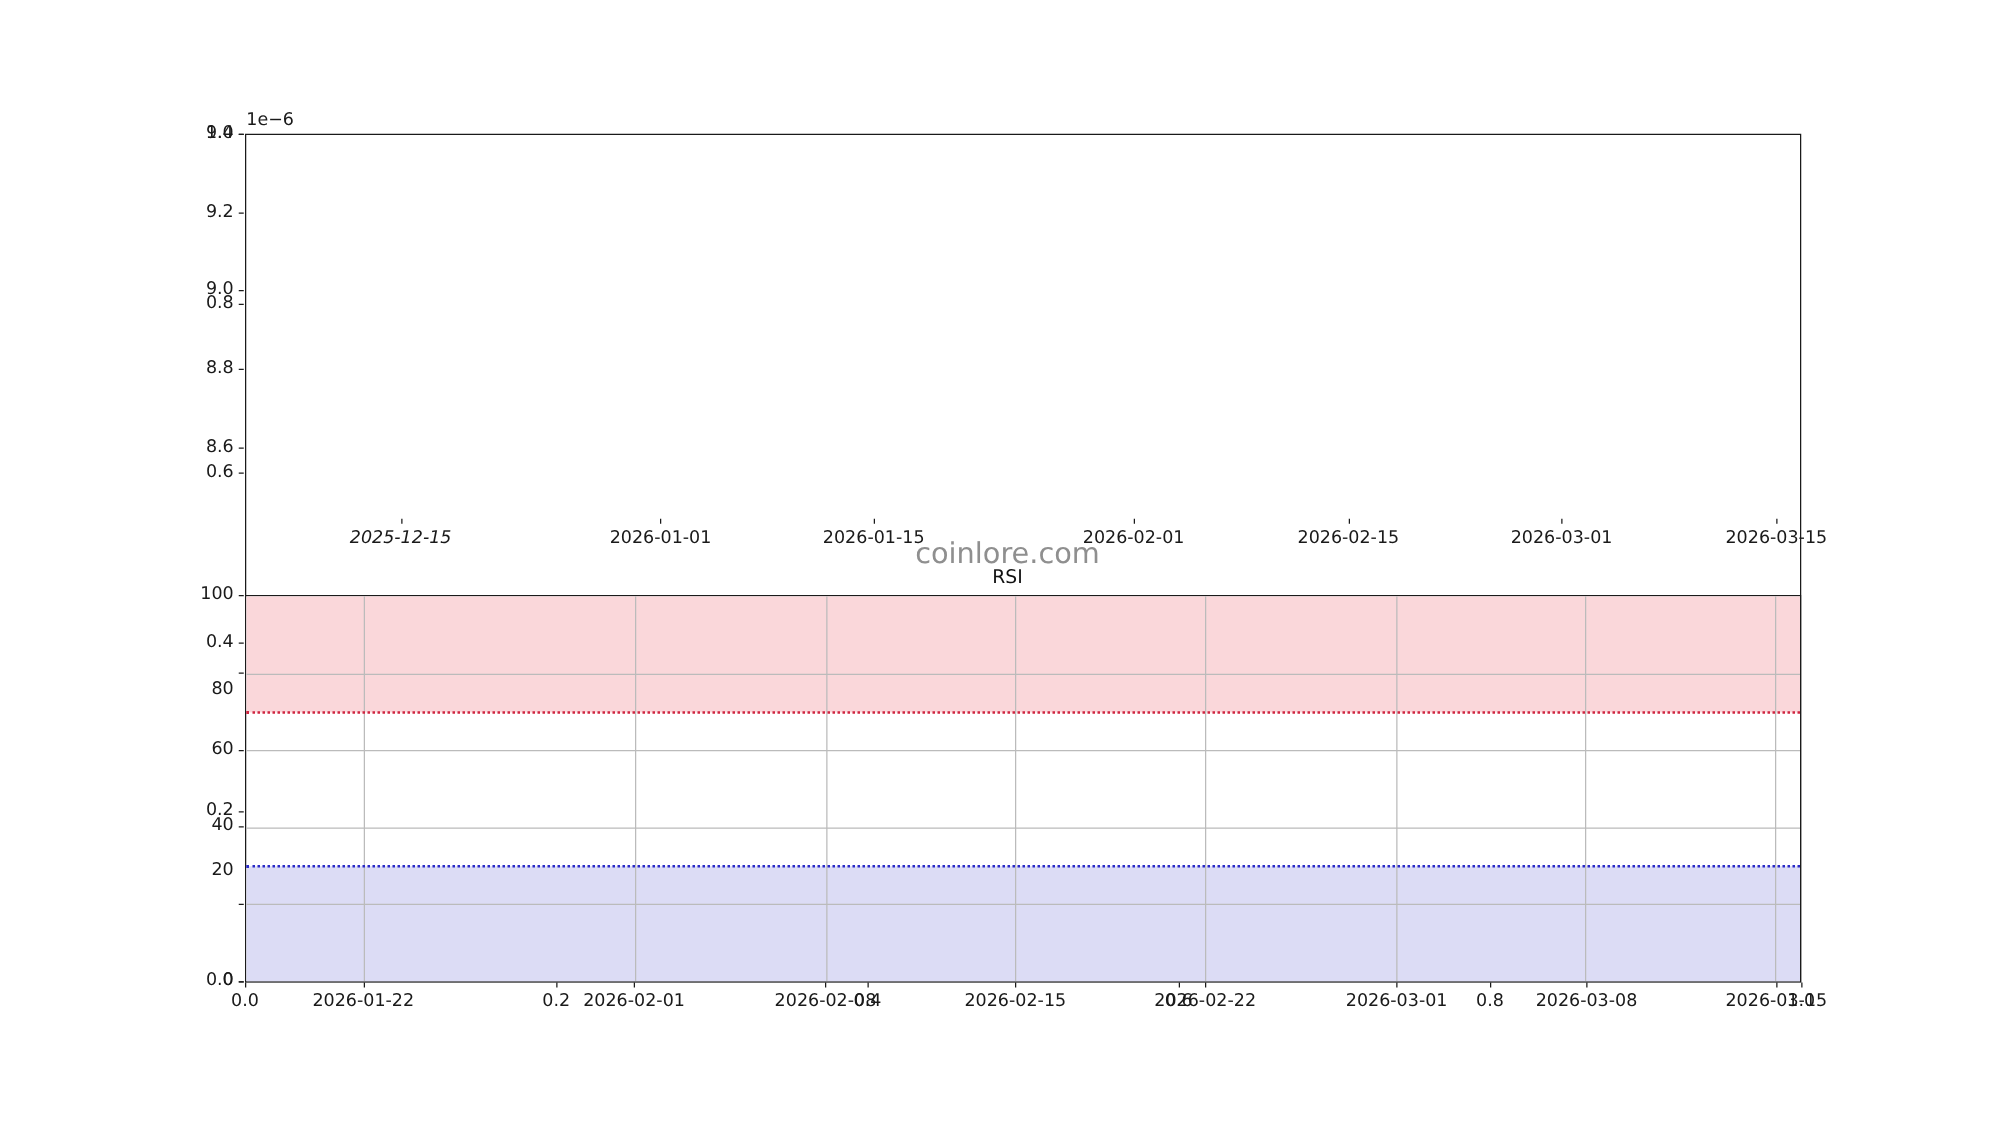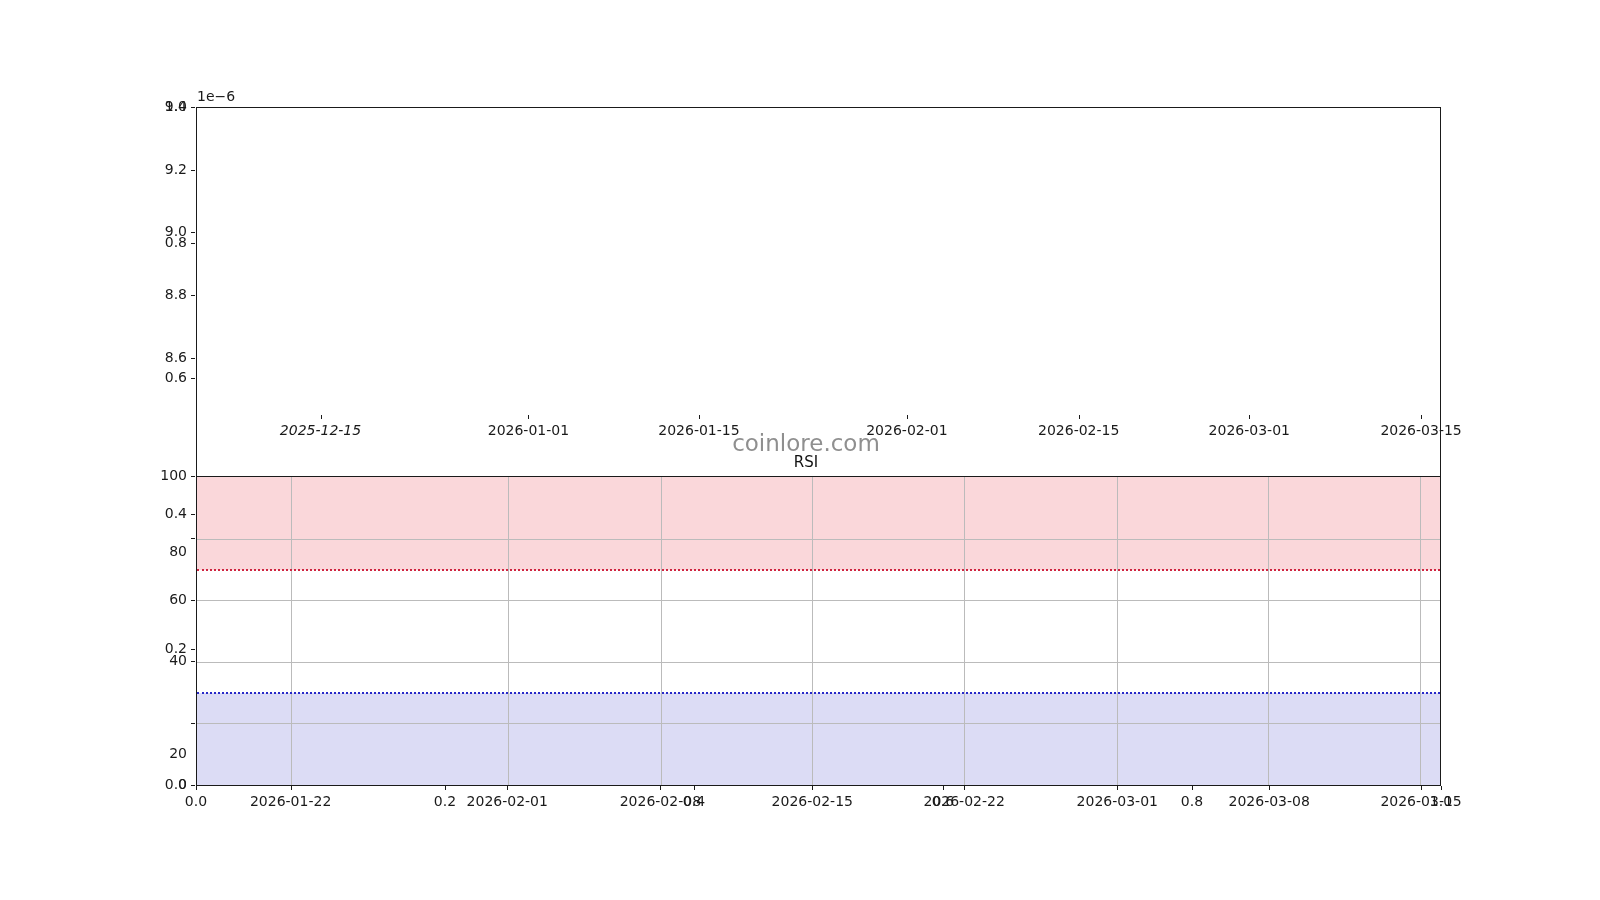--- a/index.html
+++ b/index.html
@@ -99,21 +99,21 @@
     <div class="lbl xlbl" style="left: 1421.08px; top: 794px;">2026-03-15</div>
     <div class="tick" style="left: 191px; top: 476px; width: 4px; height: 1px;"></div>
     <div class="lbl ylbl" style="left: 127px; top: 476px;">100</div>
     <div class="tick" style="left: 191px; top: 537.8px; width: 4px; height: 1px;"></div>
     <div class="lbl ylbl" style="left: 127px; top: 552px;">80</div>
     <div class="tick" style="left: 191px; top: 599.6px; width: 4px; height: 1px;"></div>
     <div class="lbl ylbl" style="left: 127px; top: 599.6px;">60</div>
     <div class="tick" style="left: 191px; top: 661.4px; width: 4px; height: 1px;"></div>
     <div class="lbl ylbl" style="left: 127px; top: 661.4px;">40</div>
     <div class="tick" style="left: 191px; top: 723.2px; width: 4px; height: 1px;"></div>
-    <div class="lbl ylbl" style="left: 127px; top: 754px;">20</div>
+    <div class="lbl ylbl" style="left: 127px; top: 697px;">20</div>
     <div class="tick" style="left: 191px; top: 785px; width: 4px; height: 1px;"></div>
     <div class="lbl ylbl" style="left: 127px; top: 785px;">0</div>
     <div class="tick" style="left: 196px; top: 786px; width: 1px; height: 4px;"></div>
     <div class="lbl xlbl" style="left: 196px; top: 794px;">0.0</div>
     <div class="tick" style="left: 445px; top: 786px; width: 1px; height: 4px;"></div>
     <div class="lbl xlbl" style="left: 445px; top: 794px;">0.2</div>
     <div class="tick" style="left: 694px; top: 786px; width: 1px; height: 4px;"></div>
     <div class="lbl xlbl" style="left: 694px; top: 794px;">0.4</div>
     <div class="tick" style="left: 943px; top: 786px; width: 1px; height: 4px;"></div>
     <div class="lbl xlbl" style="left: 943px; top: 794px;">0.6</div>

